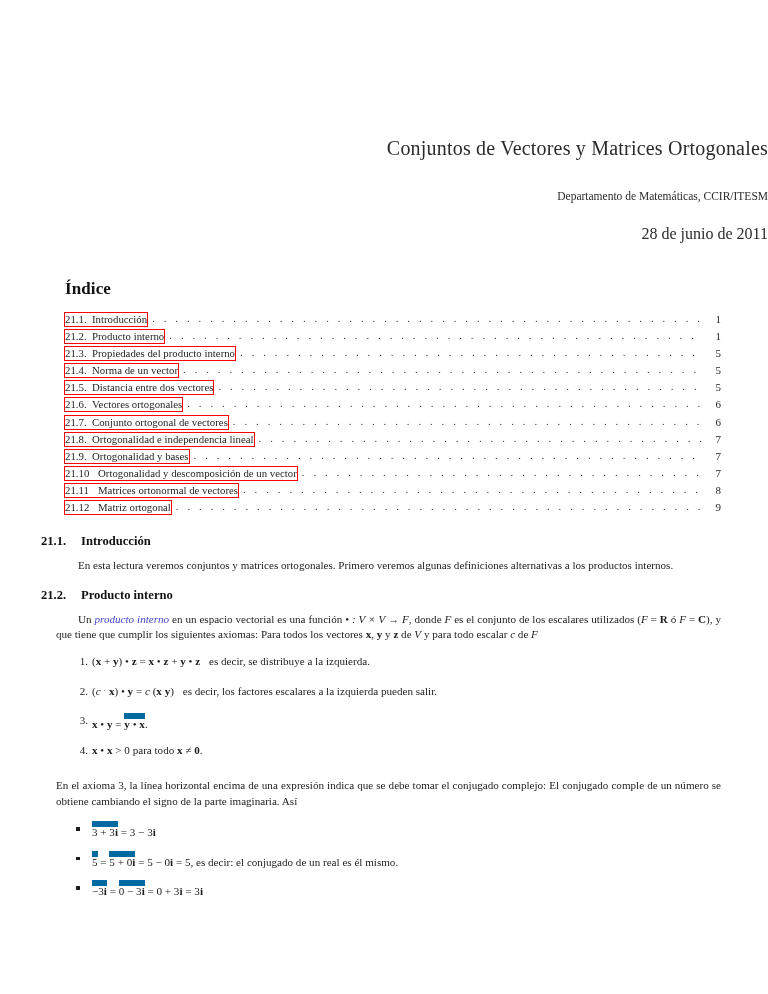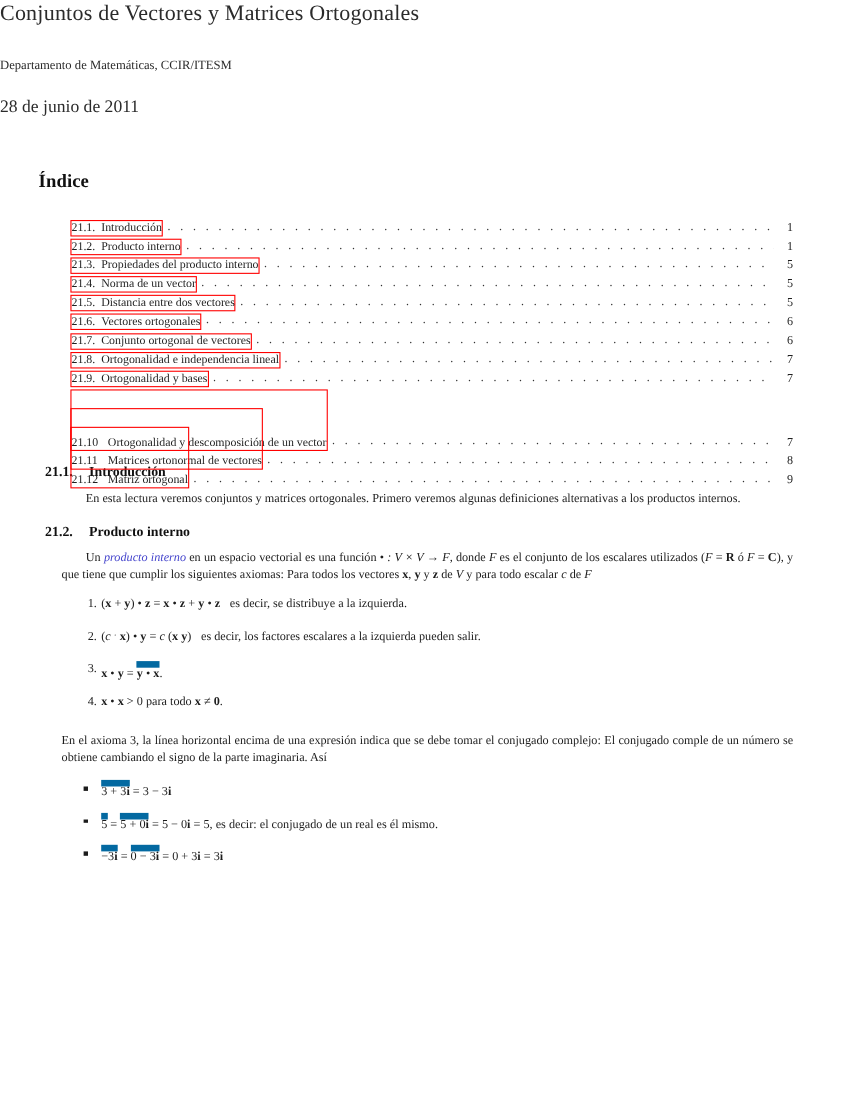--- a/index.html
+++ b/index.html
@@ -20,21 +20,22 @@
   .page {
     position: relative;
     width: 768px;
     height: 994px;
     padding: 0;
     box-sizing: border-box;
   }
 
   
   .title-block {
-    text-align: left;
+    text-align: right;
+    padding-top: 136px;
   }
   .doc-title {
     font-size: 20px;
     font-weight: normal;
     letter-spacing: 0.2px;
     color: #2b2b2b;
     margin: 0;
     line-height: 1.2;
   }
   .doc-author {
@@ -45,23 +46,23 @@
   .doc-date {
     font-size: 16px;
     margin-top: 23px;
     color: #2b2b2b;
   }
 
   
   .toc-heading {
     font-size: 17px;
     font-weight: bold;
-    margin: 12px;
+    margin: 0;
     padding-top: 36px;
-    padding-left: 23px;
+    padding-left: 65px;
     color: #111;
     letter-spacing: 0.1px;
   }
 
   .toc {
     margin: 0;
     padding: 0;
     list-style: none;
     padding-top: 14px;
   }
@@ -84,21 +85,20 @@
     line-height: 13px;
     flex: none;
     box-sizing: content-box;
   }
   .toc-num {
     display: inline-block;
     width: 27px;
   }
   .toc-num.wide {
     width: 33px;
-    margin-top: 41px;
   }
   .toc-dots {
     flex: 1 1 auto;
     overflow: hidden;
     white-space: nowrap;
     margin-left: 4px;
     margin-right: 6px;
     color: #333;
     font-size: 10.8px;
     letter-spacing: 3.1px;

